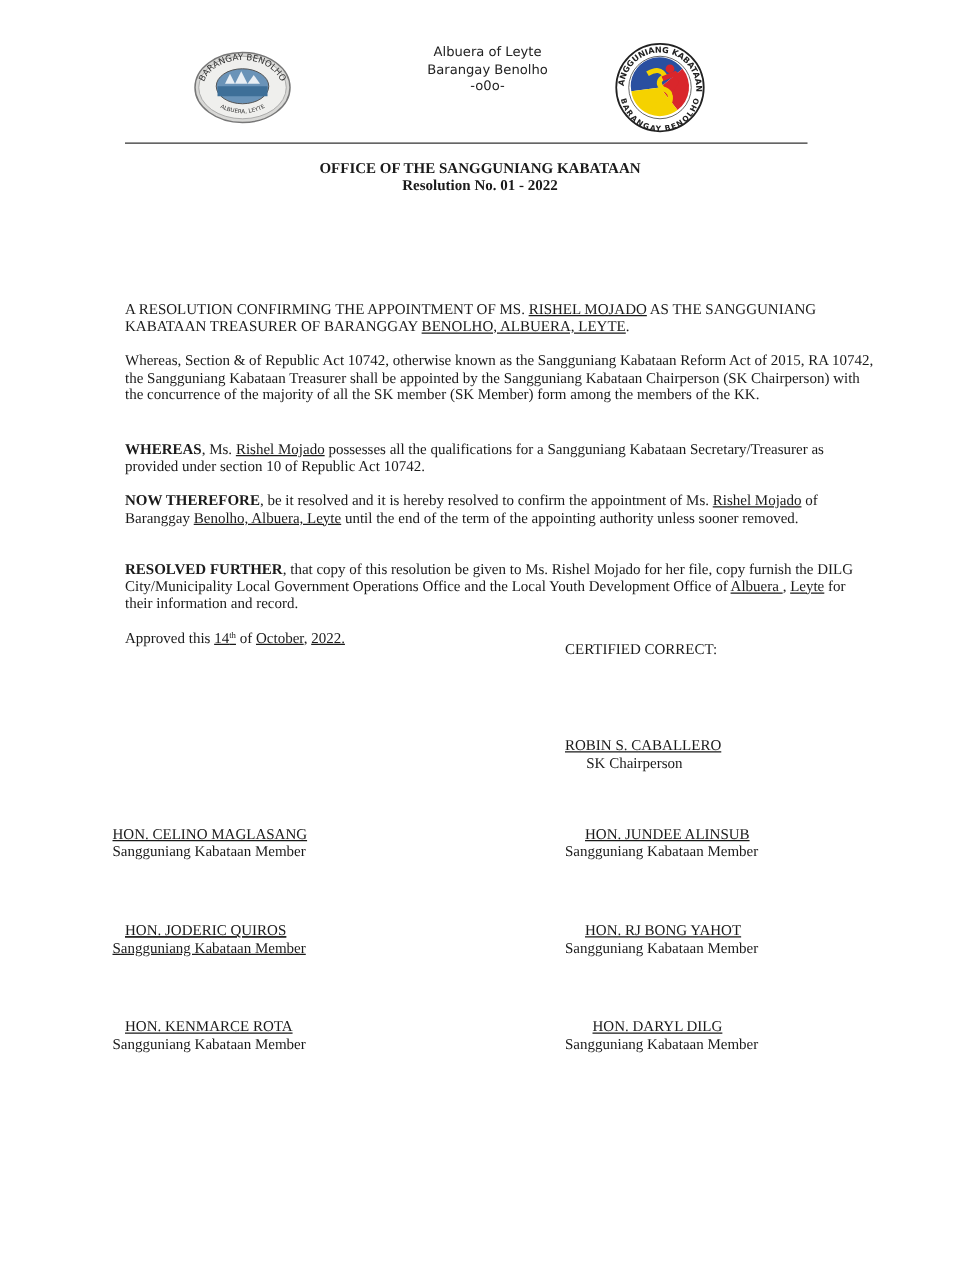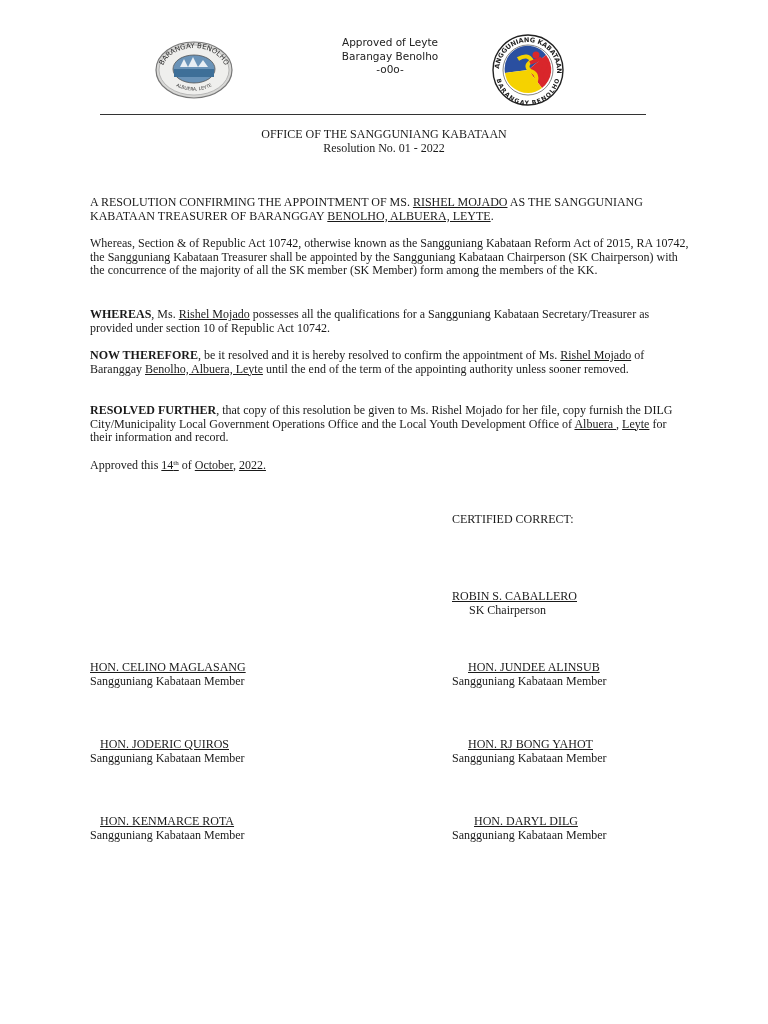--- a/index.html
+++ b/index.html
@@ -4,21 +4,21 @@
 <style>
   html, body { margin:0; padding:0; background:#ffffff; }
   body { width:768px; height:1024px; position:relative; overflow:hidden; color:#1a1a1a; }
   .serif { font-family: "Liberation Serif", "DejaVu Serif", serif; }
   .sans { font-family: "DejaVu Sans", "Liberation Sans", sans-serif; }
   .abs { position:absolute; }
   .hdr { left:230px; width:320px; top:36px; text-align:center; font-size:10.5px; line-height:13.5px; color:#222; }
   .rule { left:100px; width:546px; top:114px; height:0; border-top:1.2px solid #333; }
   .logo { position:absolute; }
   .center-block { left:0; width:768px; text-align:center; font-size:12px; line-height:13.6px; }
-  .para { left:90px; width:600px; font-size:12px; line-height:13.6px; }
+  .para { left:100px; width:600px; font-size:12px; line-height:13.6px;margin-top:45px; }
   u { text-decoration: underline; text-underline-offset:1px; }
   b { font-weight:bold; }
   .sig { font-size:12px; line-height:13.5px; }
   sup { font-size:7px; vertical-align: 4px; line-height:0; }
 </style>
 </head>
 <body>
 
 <div class="logo" style="left:154px; top:40px; width:80px; height:60px;">
   <svg width="80" height="60" viewBox="0 0 80 60">
@@ -32,21 +32,21 @@
     <rect x="20" y="29" width="40" height="8" fill="#3e6f98"></rect>
     <polygon points="26,27 30,19 34,27" fill="#e8eef4"></polygon>
     <polygon points="34,27 39,17 44,27" fill="#e8eef4"></polygon>
     <polygon points="44,27 49,20 54,27" fill="#e8eef4"></polygon>
     <text font-size="7" fill="#333" font-family="DejaVu Sans, sans-serif"><textPath href="#arcTopL" startOffset="50%" text-anchor="middle">BARANGAY BENOLHO</textPath></text>
     <text font-size="4.5" fill="#333" font-family="DejaVu Sans, sans-serif"><textPath href="#arcBotL" startOffset="50%" text-anchor="middle">ALBUERA, LEYTE</textPath></text>
   </svg>
 </div>
 
 <div class="abs hdr sans">
-  <div>Approved of Leyte</div>
+  <div>Albuera of Leyte</div>
   <div>Barangay Benolho</div>
   <div>-o0o-</div>
 </div>
 
 <div class="logo" style="left:490px; top:33px; width:76px; height:74px;">
   <svg width="76" height="74" viewBox="0 0 76 74">
     <defs>
       <path id="arcTopR" d="M9,38 A29,29 0 0 1 67,38"></path>
       <path id="arcBotR" d="M12,40 A26,26 0 0 0 64,40"></path>
     </defs>
@@ -58,21 +58,21 @@
     <path d="M28,26 q10,-6 14,2 q-8,4 -2,10 q8,2 6,10 q-6,6 -16,2" fill="none" stroke="#f5d200" stroke-width="4"></path>
     <circle cx="46" cy="22" r="3.5" fill="#d9262b"></circle>
     <path d="M40,30 l10,-4 l6,6 l-6,10 l4,8" fill="none" stroke="#d9262b" stroke-width="4"></path>
     <text font-size="6.5" font-weight="bold" fill="#222" font-family="DejaVu Sans, sans-serif"><textPath href="#arcTopR" startOffset="50%" text-anchor="middle">SANGGUNIANG KABATAAN</textPath></text>
     <text font-size="6" font-weight="bold" fill="#222" font-family="DejaVu Sans, sans-serif" dy="6"><textPath href="#arcBotR" startOffset="50%" text-anchor="middle">BARANGAY BENOLHO</textPath></text>
   </svg>
 </div>
 
 <div class="abs rule"></div>
 
-<div class="abs center-block serif" style="top:128px;">
+<div class="abs center-block serif" style="top:128px;font-weight:bold;">
   <div>OFFICE OF THE SANGGUNIANG KABATAAN</div>
   <div>Resolution No. 01 - 2022</div>
 </div>
 
 <div class="abs para serif" style="top:196px;">
   <span>A RESOLUTION CONFIRMING THE APPOINTMENT OF MS. </span><u>RISHEL MOJADO</u><span> AS THE SANGGUNIANG KABATAAN TREASURER OF BARANGGAY </span><u>BENOLHO, ALBUERA, LEYTE</u><span>.</span>
 </div>
 
 <div class="abs para serif" style="top:237px;">Whereas, Section &amp; of Republic Act 10742, otherwise known as the Sangguniang Kabataan Reform Act of 2015, RA 10742, the Sangguniang Kabataan Treasurer shall be appointed by the Sangguniang Kabataan Chairperson (SK Chairperson) with the concurrence of the majority of all the SK member (SK Member) form among the members of the KK.</div>
 
@@ -100,21 +100,21 @@
 
 <div class="abs serif sig" style="left:90px; top:661px;">
   <u>HON. CELINO MAGLASANG</u>
   <div>Sangguniang Kabataan Member</div>
 </div>
 <div class="abs serif sig" style="left:452px; top:661px;">
   <div style="padding-left:16px;"><u>HON. JUNDEE ALINSUB</u></div>
   <div>Sangguniang Kabataan Member</div>
 </div>
 
-<div class="abs serif sig" style="left:90px; top:738px;">
+<div class="abs serif sig" style="left:90px; top:738px;text-decoration:underline;">
   <div style="padding-left:10px;"><u>HON. JODERIC QUIROS</u></div>
   <div>Sangguniang Kabataan Member</div>
 </div>
 <div class="abs serif sig" style="left:452px; top:738px;">
   <div style="padding-left:16px;"><u>HON. RJ BONG YAHOT</u></div>
   <div>Sangguniang Kabataan Member</div>
 </div>
 
 <div class="abs serif sig" style="left:90px; top:815px;">
   <div style="padding-left:10px;"><u>HON. KENMARCE ROTA</u></div>

